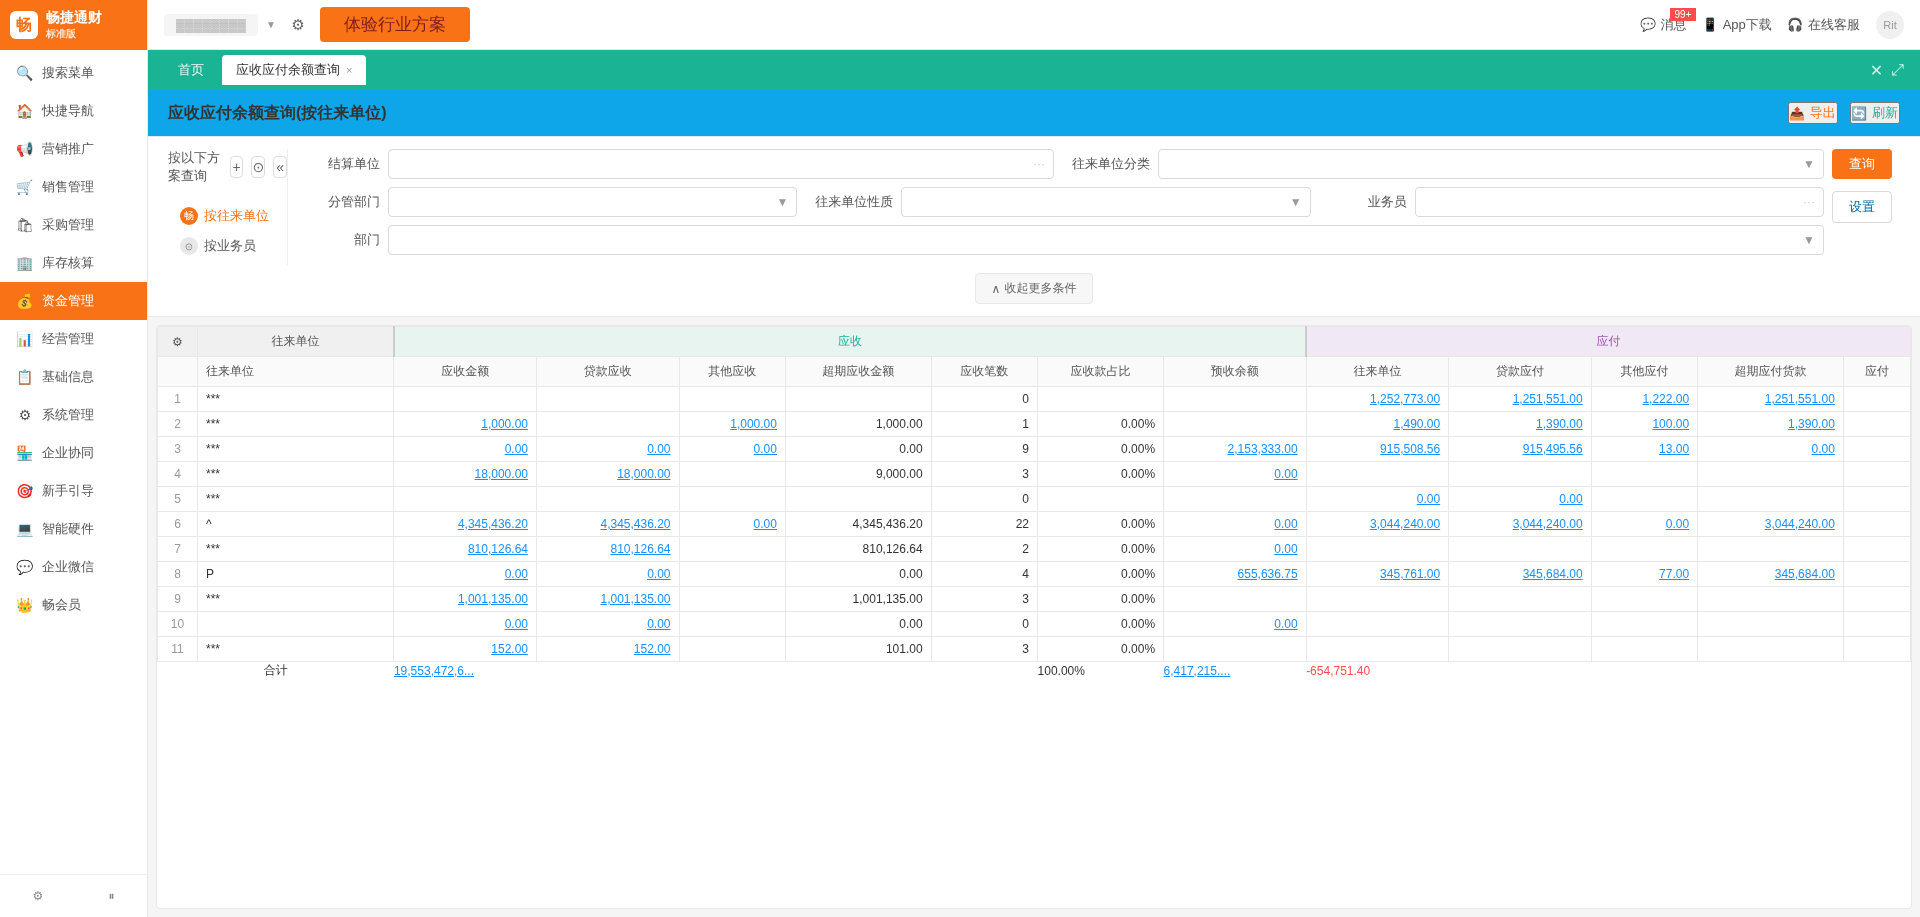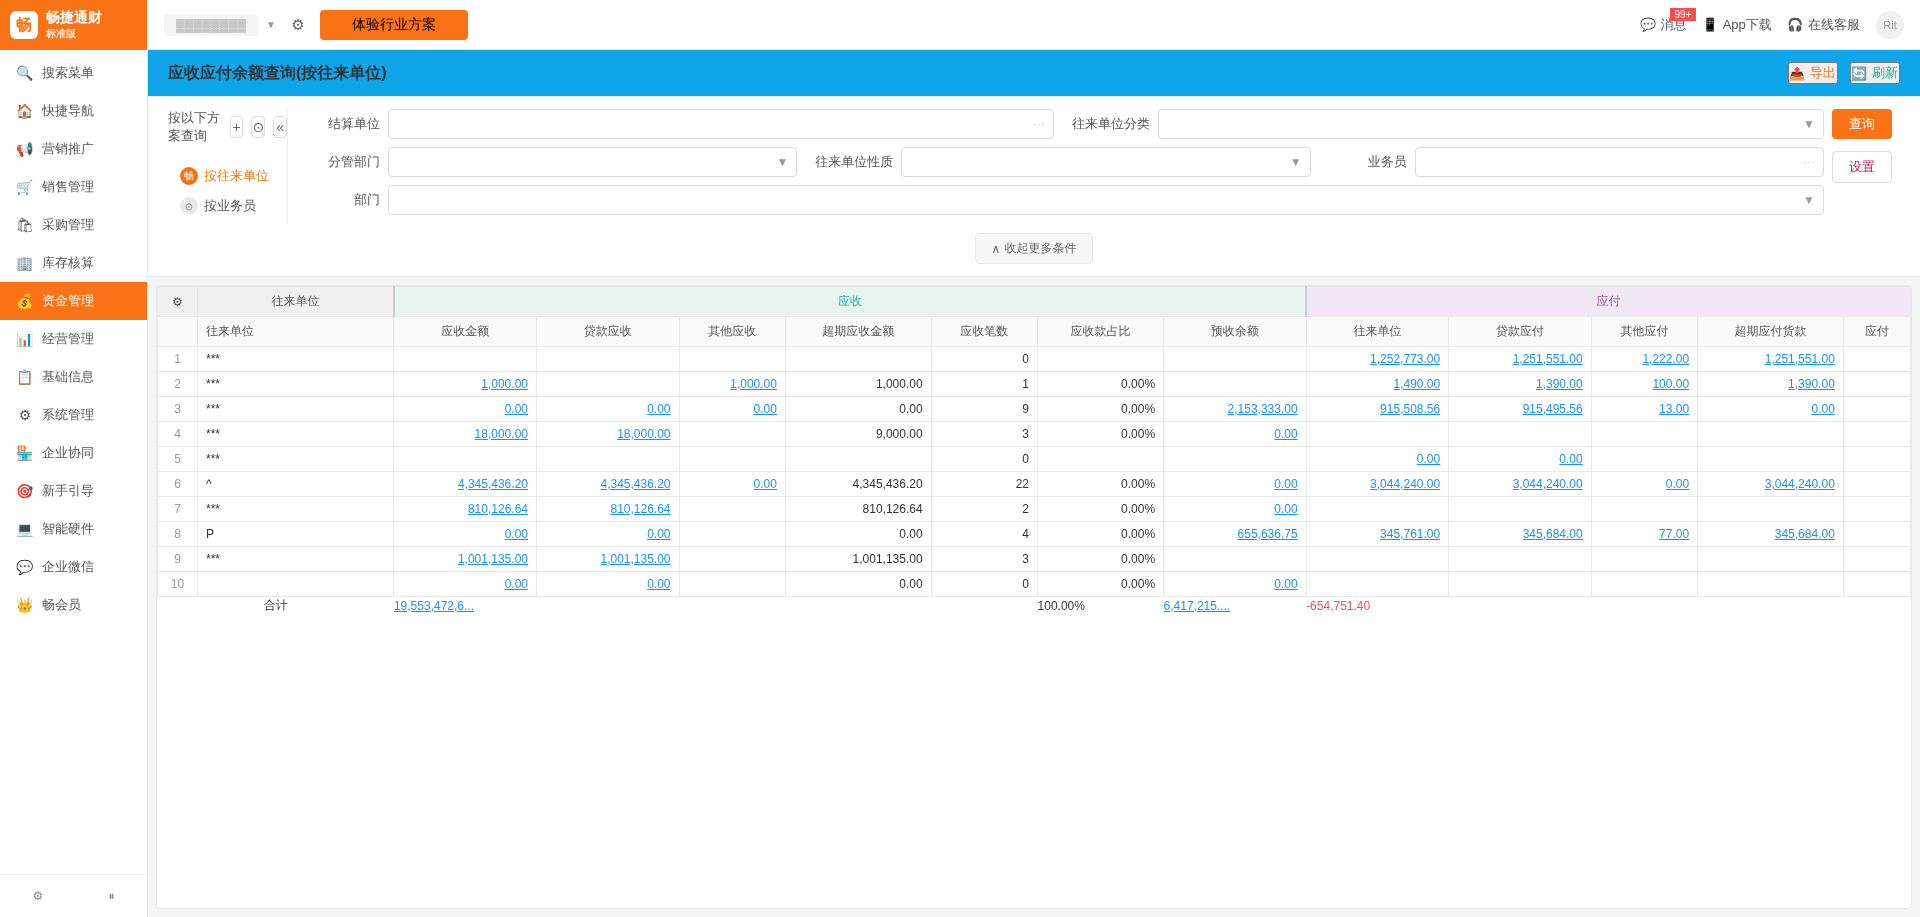--- a/index.html
+++ b/index.html
@@ -19,21 +19,21 @@
 
     
     .main { flex: 1; display: flex; flex-direction: column; overflow: hidden; }
 
     
     .top-header { height: 50px; background: white; border-bottom: 1px solid #e8e8e8; display: flex; align-items: center; padding: 0 16px; gap: 12px; }
     .breadcrumb-area { display: flex; align-items: center; gap: 8px; flex: 1; }
     .breadcrumb-user { font-size: 13px; color: #999; background: #f5f5f5; padding: 4px 10px; border-radius: 4px; }
     .chevron-down { color: #999; font-size: 10px; }
     .gear-btn { width: 28px; height: 28px; display: flex; align-items: center; justify-content: center; border-radius: 4px; cursor: pointer; color: #666; font-size: 15px; }
-    .industry-btn { background: #f97316; color: #000000; border: none; padding: 6px 32px; border-radius: 4px; font-size: 14px; cursor: pointer; }
+    .industry-btn { background: #f97316; color: #7f1d1d; border: none; padding: 6px 24px; border-radius: 4px; font-size: 17px; cursor: pointer; }
     .top-right { display: flex; align-items: center; gap: 16px; }
     .top-right-item { display: flex; align-items: center; gap: 4px; color: #555; font-size: 13px; cursor: pointer; position: relative; }
     .badge { background: #ff4d4f; color: white; border-radius: 0; font-size: 10px; padding: 1px 5px; position: absolute; top: -8px; right: -10px; }
     .avatar { width: 28px; height: 28px; background: #f0f0f0; border-radius: 50%; display: flex; align-items: center; justify-content: center; font-size: 11px; color: #999; }
 
     
     .tab-bar { height: 40px; background: #1ab394; display: flex; align-items: center; padding: 0 16px; gap: 4px; }
     .tab { padding: 6px 14px; border-radius: 4px 4px 0 0; font-size: 13px; cursor: pointer; display: flex; align-items: center; gap: 6px; }
     .tab.home { color: rgba(255,255,255,0.9); background: transparent; }
     .tab.active { background: white; color: #333; }
@@ -72,21 +72,21 @@
     .scheme-icon.orange { background: #f97316; color: white; }
     .scheme-icon.gray { background: #e8e8e8; color: #888; }
 
     
     .filter-content { display: flex; }
     .filter-scheme { width: 120px; border-right: 1px solid #eee; }
     .filter-fields { flex: 1; padding-left: 12px; }
 
     
     .query-btn { background: #f97316; color: white; border: none; padding: 6px 16px; border-radius: 4px; font-size: 13px; cursor: pointer; display: block; margin-bottom: 6px; }
-    .set-btn { background: white; color: #be185d; border: 1px solid #d9d9d9; padding: 6px 16px; border-radius: 4px; font-size: 13px; cursor: pointer; display: block; }
+    .set-btn { background: white; color: #0369a1; border: 1px solid #d9d9d9; padding: 6px 16px; border-radius: 4px; font-size: 13px; cursor: pointer; display: block; }
     .query-actions { display: flex; flex-direction: column; gap: 6px; padding: 0 8px; }
 
     
     .table-area { flex: 1; background: white; margin: 8px; border-radius: 4px; overflow: auto; border: 1px solid #e8e8e8; }
     .data-table { width: 100%; border-collapse: collapse; font-size: 12px; }
     .data-table thead tr th { background: #fafafa; border: 1px solid #e8e8e8; padding: 6px 8px; text-align: center; white-space: nowrap; font-weight: normal; color: #555; }
     .data-table thead tr.group-row th { background: #f0f0f0; }
     .data-table tbody tr td { border: 1px solid #e8e8e8; padding: 5px 8px; text-align: right; white-space: nowrap; color: #333; }
     .data-table tbody tr td:first-child { text-align: center; color: #999; }
     .data-table tbody tr td:nth-child(2) { text-align: left; color: #333; }
@@ -199,20 +199,33 @@
       <div class="top-right-item">
         <span>🎧</span>
         <span>在线客服</span>
       </div>
       <div class="avatar">
         <span>Rit</span>
       </div>
     </div>
   </div>
 
+  <div class="tab-bar">
+    <div class="tab home">
+      <span>首页</span>
+    </div>
+    <div class="tab active">
+      <span>应收应付余额查询</span>
+      <span class="tab-close">×</span>
+    </div>
+    <div class="tab-bar-right">
+      <span class="tab-bar-icon">✕</span>
+      <span class="tab-bar-icon">⤢</span>
+    </div>
+  </div>
 
   <div class="page-container">
 
     <div class="page-header">
       <h2 class="page-title">应收应付余额查询(按往来单位)</h2>
       <div class="page-actions">
         <button class="export-btn">
           <span>📤</span>
           <span>导出</span>
         </button>
@@ -486,20 +499,36 @@
               <td>0.00</td>
               <td>0</td>
               <td>0.00%</td>
               <td class="link">0.00</td>
               <td></td>
               <td></td>
               <td></td>
               <td></td>
               <td></td>
             </tr>
+            <tr>
+              <td>11</td>
+              <td style="text-align: left;">***</td>
+              <td class="link">152.00</td>
+              <td class="link">152.00</td>
+              <td></td>
+              <td>101.00</td>
+              <td>3</td>
+              <td>0.00%</td>
+              <td></td>
+              <td></td>
+              <td></td>
+              <td></td>
+              <td></td>
+              <td></td>
+            </tr>
           </tbody>
         <tfoot>
           <tr class="total-row">
             <td colspan="2" style="text-align:center;">合计</td>
             <td class="link">19,553,472,6...</td>
             <td></td>
             <td></td>
             <td></td>
             <td></td>
             <td>100.00%</td>

